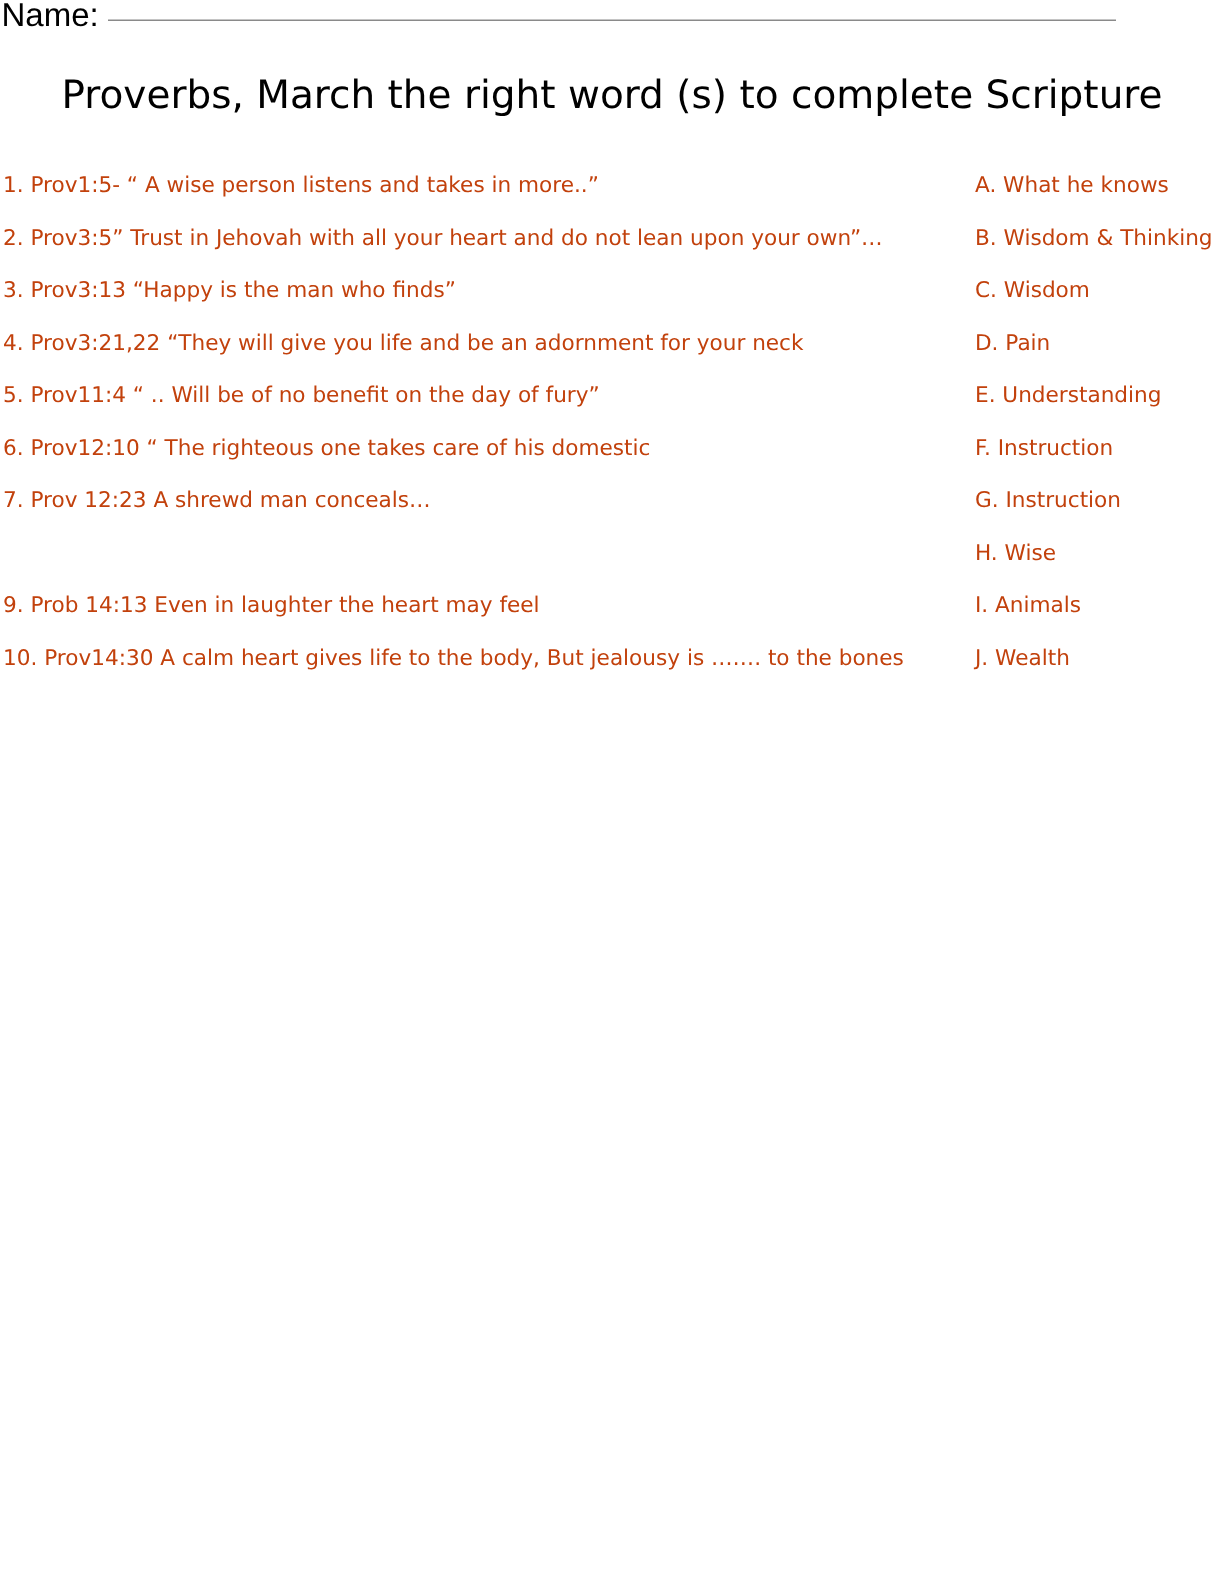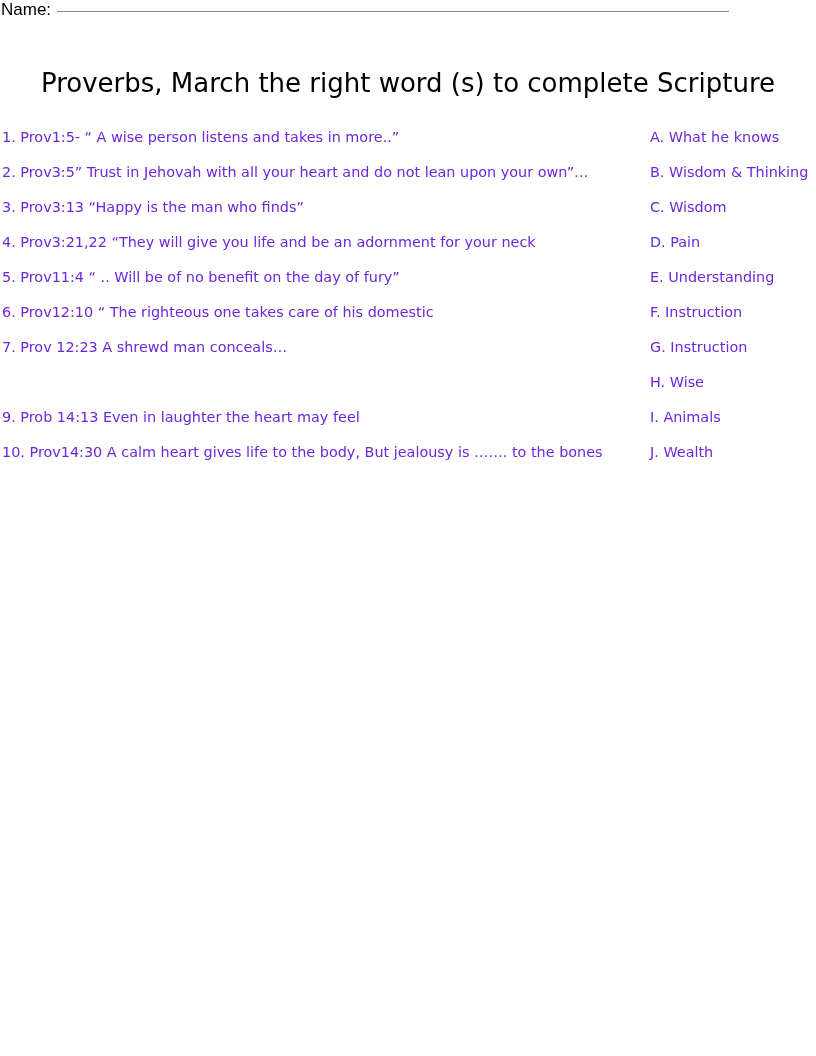--- a/index.html
+++ b/index.html
@@ -22,21 +22,21 @@
     position: absolute;
     left: 0px;
     top: 0px;
     width: 800px;
     height: 24px;
     display: flex;
     align-items: baseline;
   }
   .name-label {
     font-family: "Liberation Sans", sans-serif;
-    font-size: 17px;
+    font-size: 22px;
     line-height: 20px;
     color: #000000;
     white-space: pre;
     padding-left: 1px;
   }
   .name-rule {
     flex: 0 0 auto;
     width: 672px;
     margin-left: 6px;
     border-bottom: 1px solid #8a8a8a;
@@ -52,42 +52,41 @@
     top: 47px;
     width: 816px;
     text-align: center;
     font-family: "DejaVu Sans", sans-serif;
     font-size: 26px;
     font-weight: 400;
     line-height: 34px;
     letter-spacing: 0px;
     color: #000000;
     white-space: nowrap;
-    margin-top: 19px;
   }
 
   
   .matching-body {
     position: absolute;
     left: 0px;
     top: 110px;
     width: 816px;
   }
   .match-row {
     position: relative;
     height: 35px;
   }
   .question-text,
   .answer-text {
     position: absolute;
-    top: 17px;
+    top: 4px;
     font-family: "DejaVu Sans", sans-serif;
     font-size: 14.4px;
     line-height: 20px;
-    color: #6d28d9;
+    color: #c2410c;
     white-space: nowrap;
   }
   .question-text {
     left: 2px;
   }
   .answer-text {
     left: 650px;
     text-align: center;
   }
 </style>

